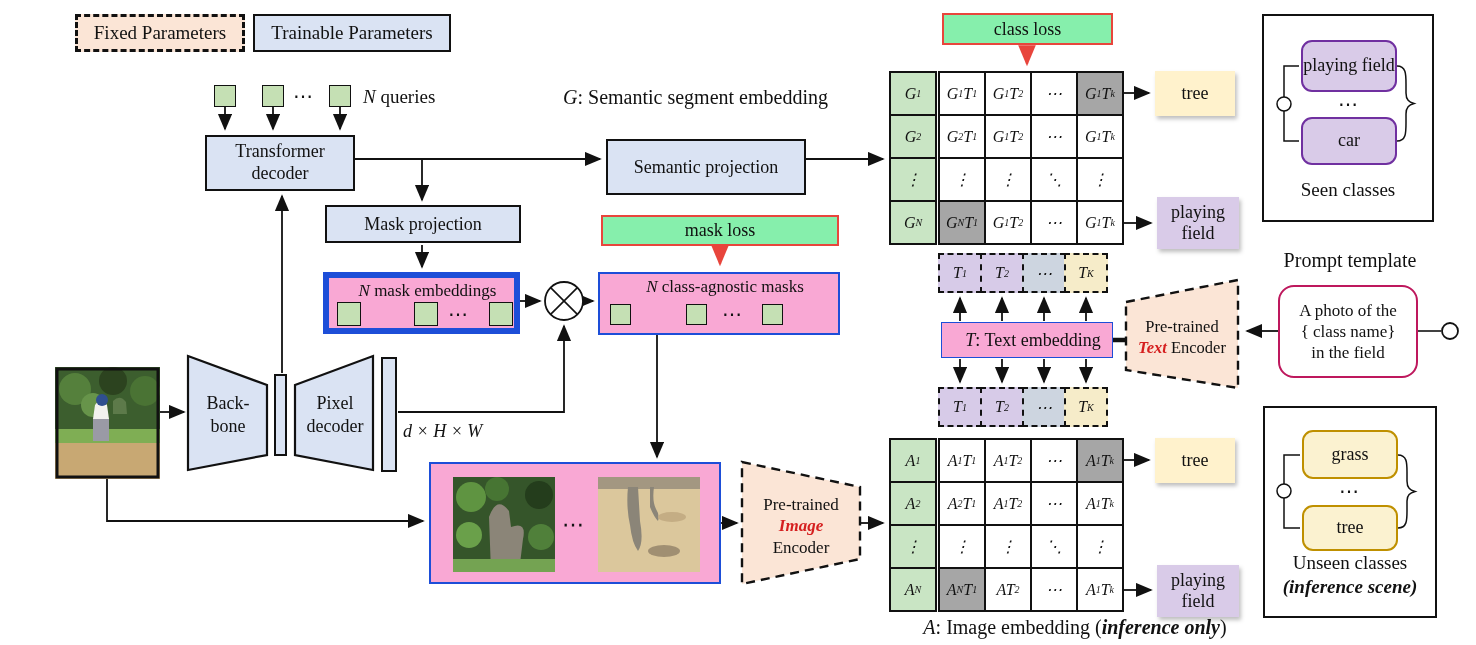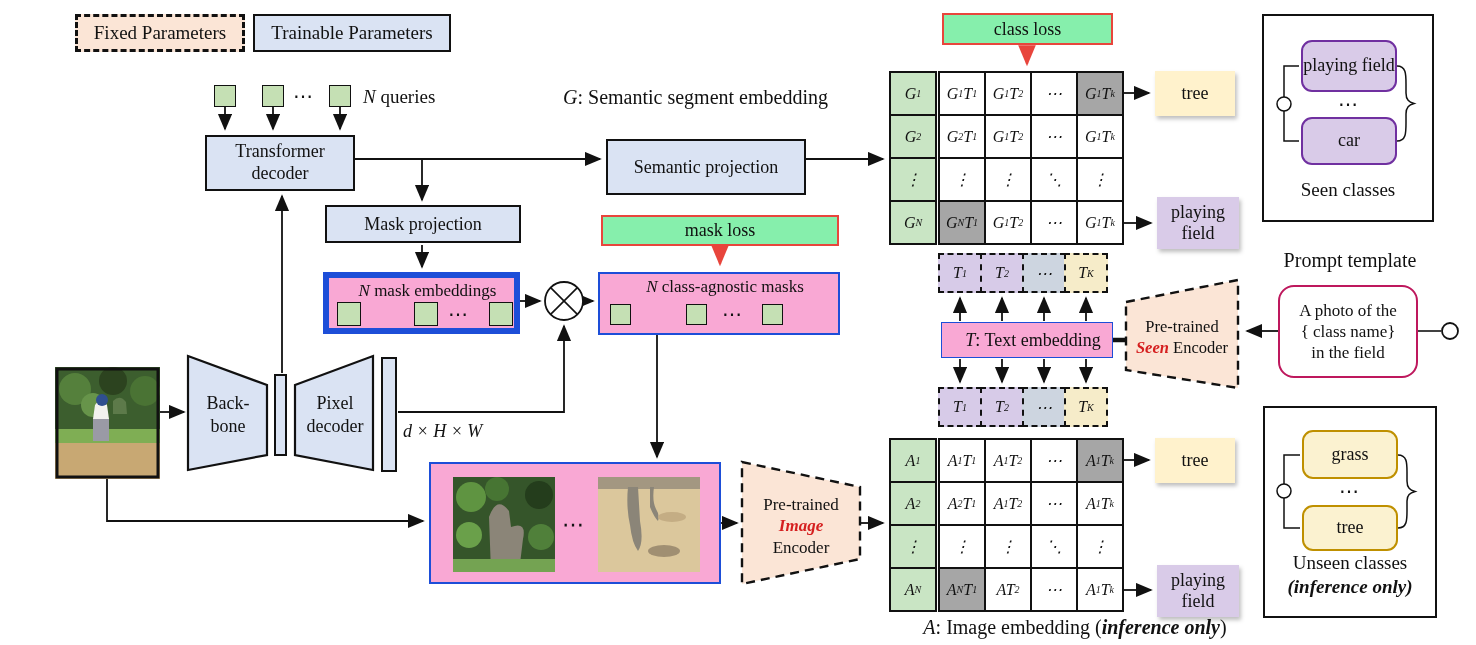--- a/index.html
+++ b/index.html
@@ -284,21 +284,21 @@
     </div>
   <div class="trow" id="t-row-bottom" style="left:938px;top:387px;">
       <div class="tcell purple">T<sub>1</sub></div>
       <div class="tcell purple">T<sub>2</sub></div>
       <div class="tcell grayblue">⋯</div>
       <div class="tcell yellow">T<sub>K</sub></div>
     </div>
 
   <div class="enc-text" style="left:1128px;top:317px;width:108px;font-size:16.5px;">
     <div>Pre-trained</div>
-    <div><span class="redbi">Seen</span><span> Encoder</span></div>
+    <div><span class="redbi">Text</span><span> Encoder</span></div>
   </div>
 
   <div class="lbl t20 ctr" style="left:1270px;top:249px;width:160px;">Prompt template</div>
   <div class="prompt-box" style="left:1278px;top:285px;width:140px;height:93px;">
     <div>A photo of the</div>
     <div>{ class name}</div>
     <div>in the field</div>
   </div>
 
   <div class="mgrid" id="a-matrix-head" style="left:889px;top:438px;grid-template-columns:44px;">
@@ -345,15 +345,15 @@
 
   <div class="panel" style="left:1263px;top:406px;width:174px;height:212px;"></div>
   <div class="citem yellow" style="left:1302px;top:430px;width:96px;height:49px;">
     <span>grass</span>
   </div>
   <div class="dots" style="left:1335px;top:479px;text-align:center;width:30px;">⋯</div>
   <div class="citem yellow" style="left:1302px;top:505px;width:96px;height:46px;">
     <span>tree</span>
   </div>
   <div class="lbl t19 ctr" style="left:1263px;top:552px;width:174px;">Unseen classes</div>
-  <div class="lbl t19 ctr bi" style="left:1263px;top:576px;width:174px;">(inference only)</div>
+  <div class="lbl t19 ctr bi" style="left:1263px;top:576px;width:174px;">(inference scene)</div>
 
 </div>
 
 </body></html>

